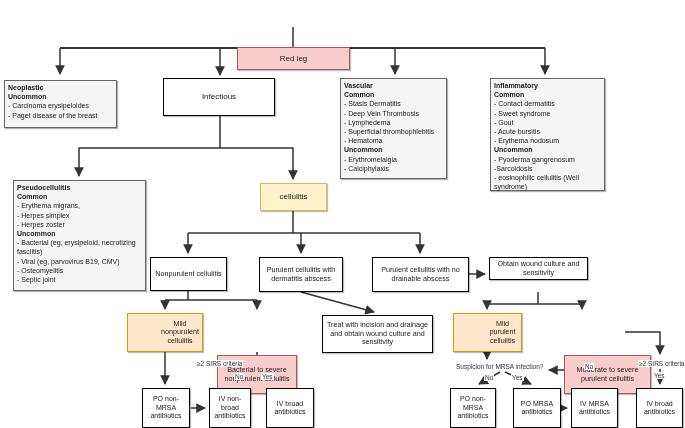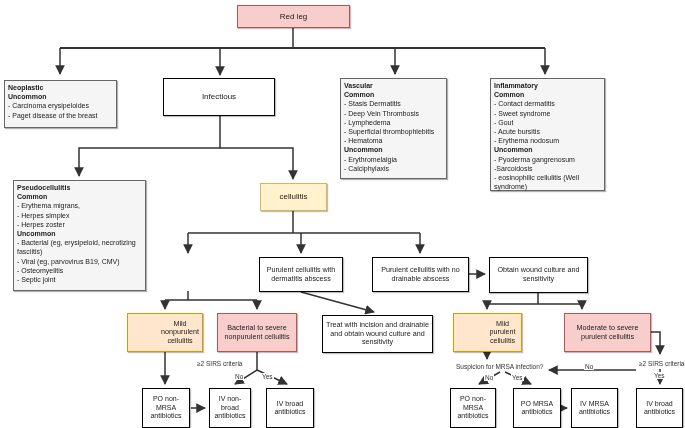--- a/index.html
+++ b/index.html
@@ -9,21 +9,21 @@
   }
   #wires{position:absolute;left:0;top:0;width:685px;height:428px;z-index:0;}
   .box{
     position:absolute;box-sizing:border-box;z-index:1;
     display:flex;align-items:center;justify-content:center;text-align:center;
     background:#ffffff;border:1px solid #000000;
     font-size:7.2px;line-height:1.2;padding:1px 2px;
     box-shadow:1px 1px 1px rgba(0,0,0,0.25);
   }
   .box.root{font-size:8px;}
-  .box.pink{background:#f8cecc;border-color:#b85450;}
+  .box.pink{background:#f8cecc;border-color:#b85450;margin-top:42px;}
   .box.yellow{background:#fff2cc;border-color:#d6b656;}
   .box.orange{background:#ffe6cc;border-color:#d79b00;padding-left:32px;}
   .box.small{font-size:7px;padding:1px;}
   .list-box{
     position:absolute;box-sizing:border-box;z-index:1;
     background:#f5f5f5;border:1px solid #666666;
     font-size:7px;line-height:9.2px;padding:2px 3px;text-align:left;
     box-shadow:1px 1px 1px rgba(0,0,0,0.3);
   }
   .bold{font-weight:bold;}
@@ -141,32 +141,33 @@
     <div>- Herpes zoster</div>
     <div class="bold">Uncommon</div>
     <div>- Bacterial (eg, erysipeloid, necrotizing fasciitis)</div>
     <div>- Viral (eg, parvovirus B19, CMV)</div>
     <div>- Osteomyelitis</div>
     <div>- Septic joint</div>
   </div>
 
   <div class="box yellow" style="left:260px;top:183px;width:67px;height:28px;font-size:8px;">cellulitis</div>
 
+  <div class="box" style="left:150px;top:257px;width:77px;height:34px;">Nonpurulent cellulitis</div>
 
   <div class="box" style="left:259px;top:257px;width:84px;height:35px;">Purulent cellulitis with dermatitis abscess</div>
 
   <div class="box" style="left:372px;top:257px;width:97px;height:35px;">Purulent cellulitis with no drainable abscess</div>
 
-  <div class="box" style="left:489px;top:257px;width:99px;height:36px;">Obtain wound culture and sensitivity</div>
+  <div class="box" style="left:489px;top:257px;width:99px;height:23px;">Obtain wound culture and sensitivity</div>
 
   <div class="box orange" style="left:127px;top:313px;width:76px;height:39px;">Mild nonpurulent cellulitis</div>
 
   <div class="box pink" style="left:217px;top:313px;width:80px;height:39px;">Bacterial to severe nonpurulent cellulitis</div>
 
-  <div class="box" style="left:322px;top:315px;width:111px;height:38px;">Treat with incision and drainable and obtain wound culture and sensitivity</div>
+  <div class="box" style="left:322px;top:315px;width:111px;height:38px;">Treat with incision and drainage and obtain wound culture and sensitivity</div>
 
   <div class="box orange" style="left:453px;top:313px;width:69px;height:39px;">Mild purulent cellulitis</div>
 
   <div class="box pink" style="left:564px;top:313px;width:87px;height:39px;">Moderate to severe purulent cellulitis</div>
 
   <div class="edge-label" style="left:196px;top:360px;">≥2 SIRS criteria</div>
   <div class="edge-label" style="left:234px;top:373px;">No</div>
   <div class="edge-label" style="left:261px;top:373px;">Yes</div>
   <div class="edge-label" style="left:455px;top:363px;">Suspicion for MRSA infection?</div>
   <div class="edge-label" style="left:484px;top:374px;">No</div>

